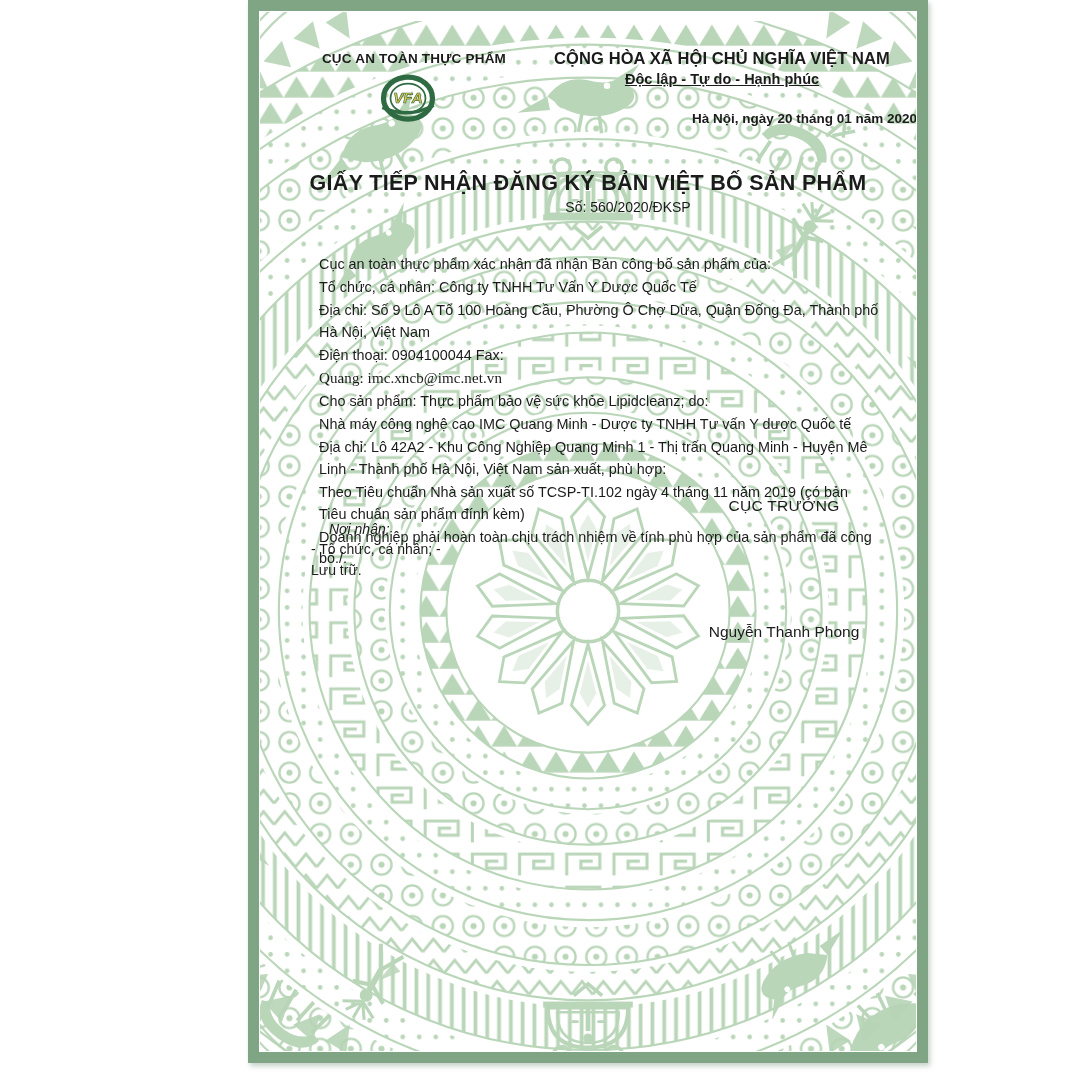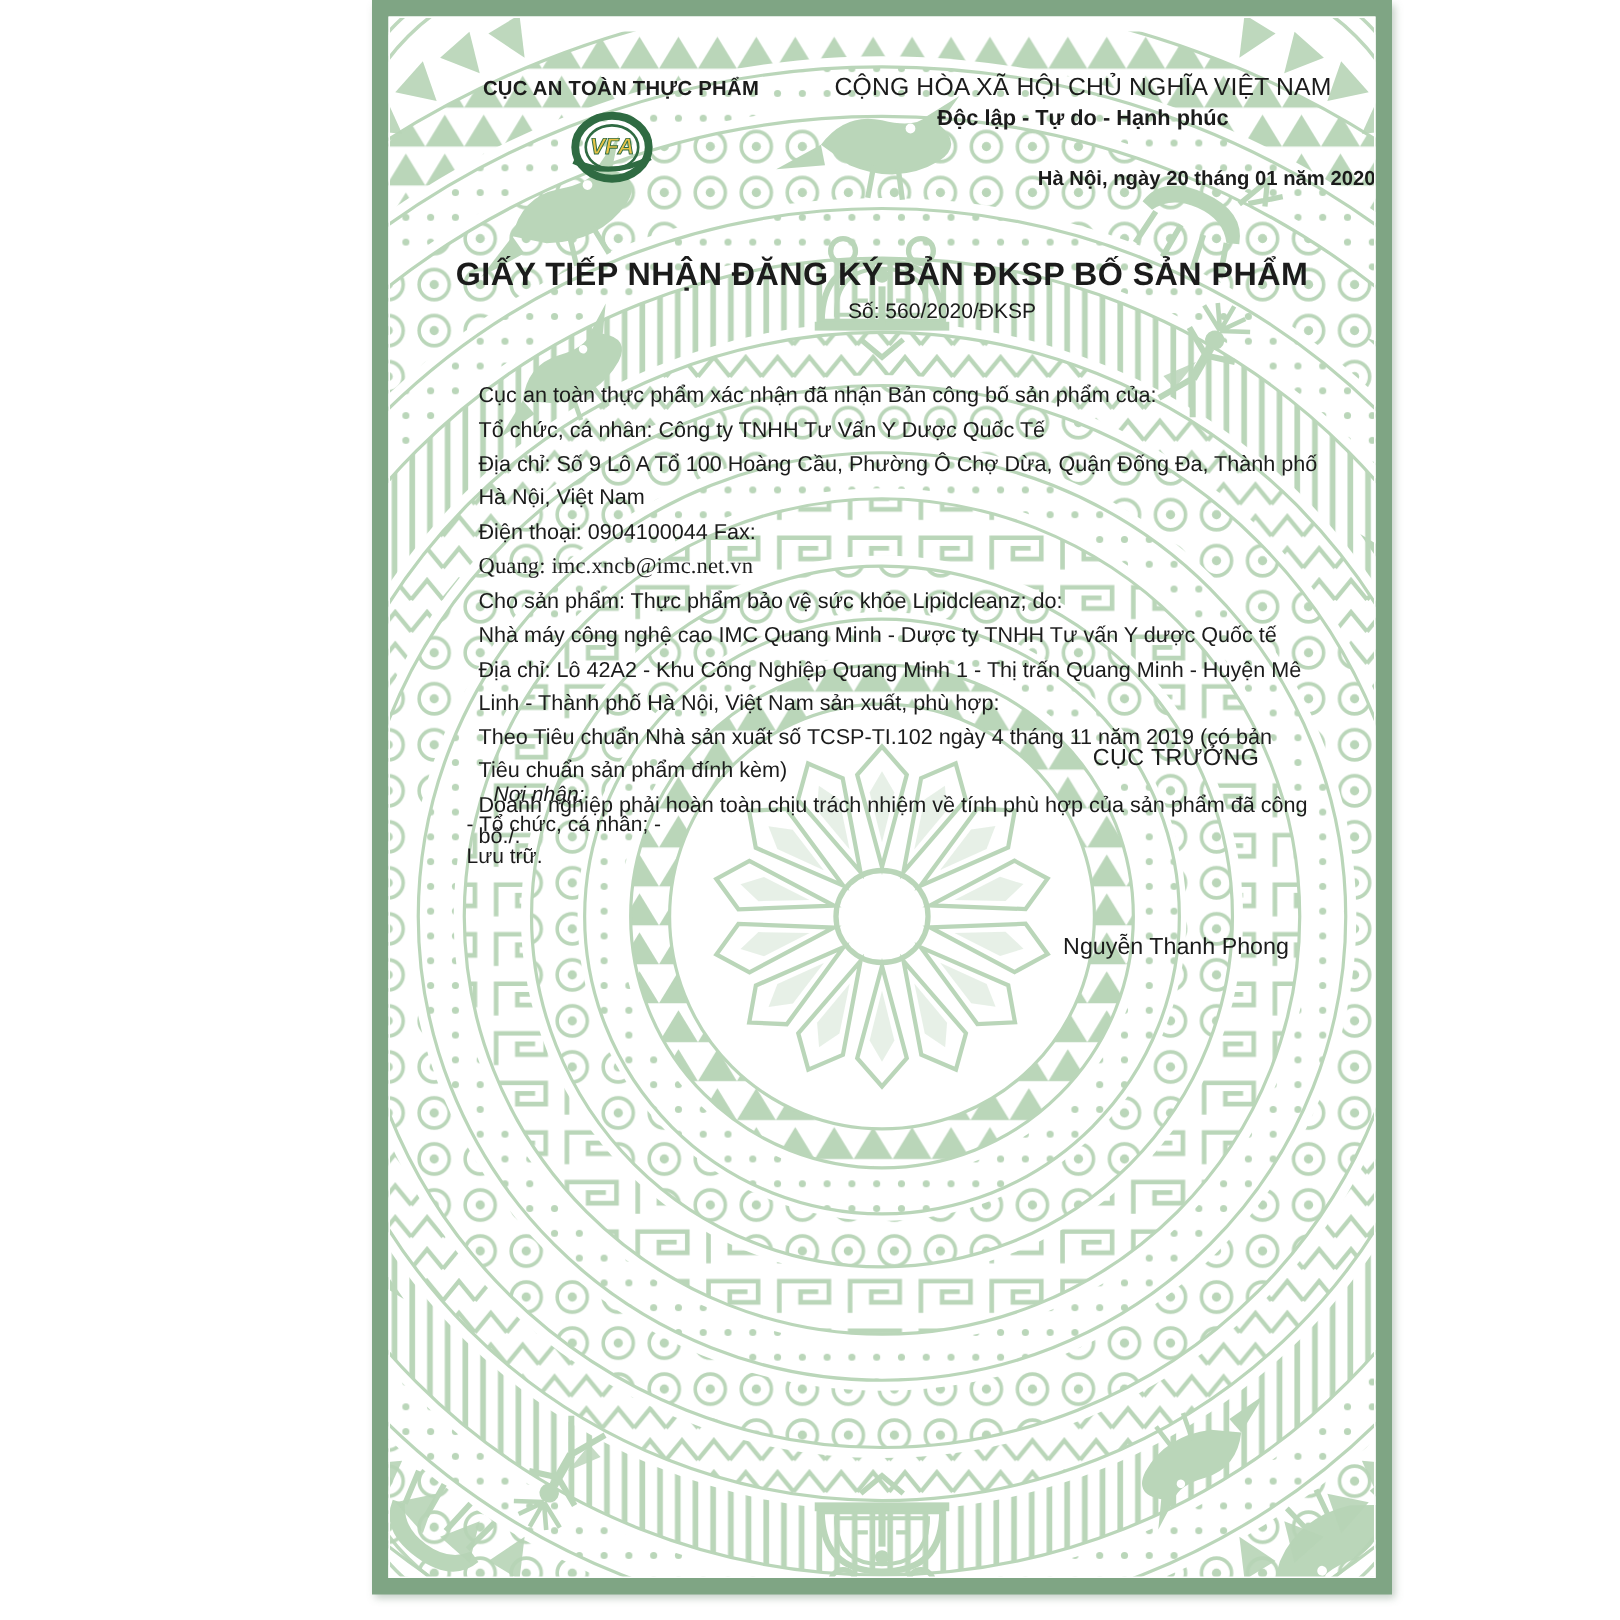--- a/index.html
+++ b/index.html
@@ -92,28 +92,29 @@
   }
   .hdr-right {
     position: absolute;
     left: 268px;
     top: 38px;
     width: 390px;
     text-align: center;
   }
   .hdr-right .l1 {
     font-size: 16.5px;
-    font-weight: 400;
+    font-weight: 700;
     letter-spacing: .1px;
     white-space: nowrap;
   }
   .hdr-right .l2 {
     font-size: 14.5px;
     font-weight: 700;
     margin-top: 3px;
+    text-decoration: underline;
   }
   .hdr-date {
     position: absolute;
     left: 268px;
     top: 100px;
     width: 390px;
     text-align: right;
     font-size: 13.5px;
     font-weight: 700;
   }
@@ -575,21 +576,21 @@
             <text x="60" y="58" text-anchor="middle" font-family="Liberation Sans, sans-serif" font-size="26" font-weight="700" font-style="italic" fill="#e8c447" stroke="#2f6b42" stroke-width="1.1">VFA</text>
           </svg>
         </div>
 
         <div class="hdr-right">
           <div class="l1">CỘNG HÒA XÃ HỘI CHỦ NGHĨA VIỆT NAM</div>
           <div class="l2">Độc lập - Tự do - Hạnh phúc</div>
         </div>
         <div class="hdr-date">Hà Nội, ngày 20 tháng 01 năm 2020</div>
 
-        <div class="title-main">GIẤY TIẾP NHẬN ĐĂNG KÝ BẢN ĐKSP BỐ SẢN PHẨM</div>
+        <div class="title-main">GIẤY TIẾP NHẬN ĐĂNG KÝ BẢN VIỆT BỐ SẢN PHẨM</div>
         <div class="title-sub">Số: 560/2020/ĐKSP</div>
 
         <div id="body-block">
           <p>Cục an toàn thực phẩm xác nhận đã nhận Bản công bố sản phẩm của:</p>
           <p>Tổ chức, cá nhân: Công ty TNHH Tư Vấn Y Dược Quốc Tế</p>
           <p>Địa chỉ: Số 9 Lô A Tổ 100 Hoàng Cầu, Phường Ô Chợ Dừa, Quận Đống Đa, Thành phố Hà Nội, Việt Nam</p>
           <p>Điện thoại: 0904100044 Fax:</p>
           <p class="serif">Quang: imc.xncb@imc.net.vn</p>
           <p>Cho sản phẩm: Thực phẩm bảo vệ sức khỏe Lipidcleanz; do:</p>
           <p>Nhà máy công nghệ cao IMC Quang Minh - Dược ty TNHH Tư vấn Y dược Quốc tế</p>

